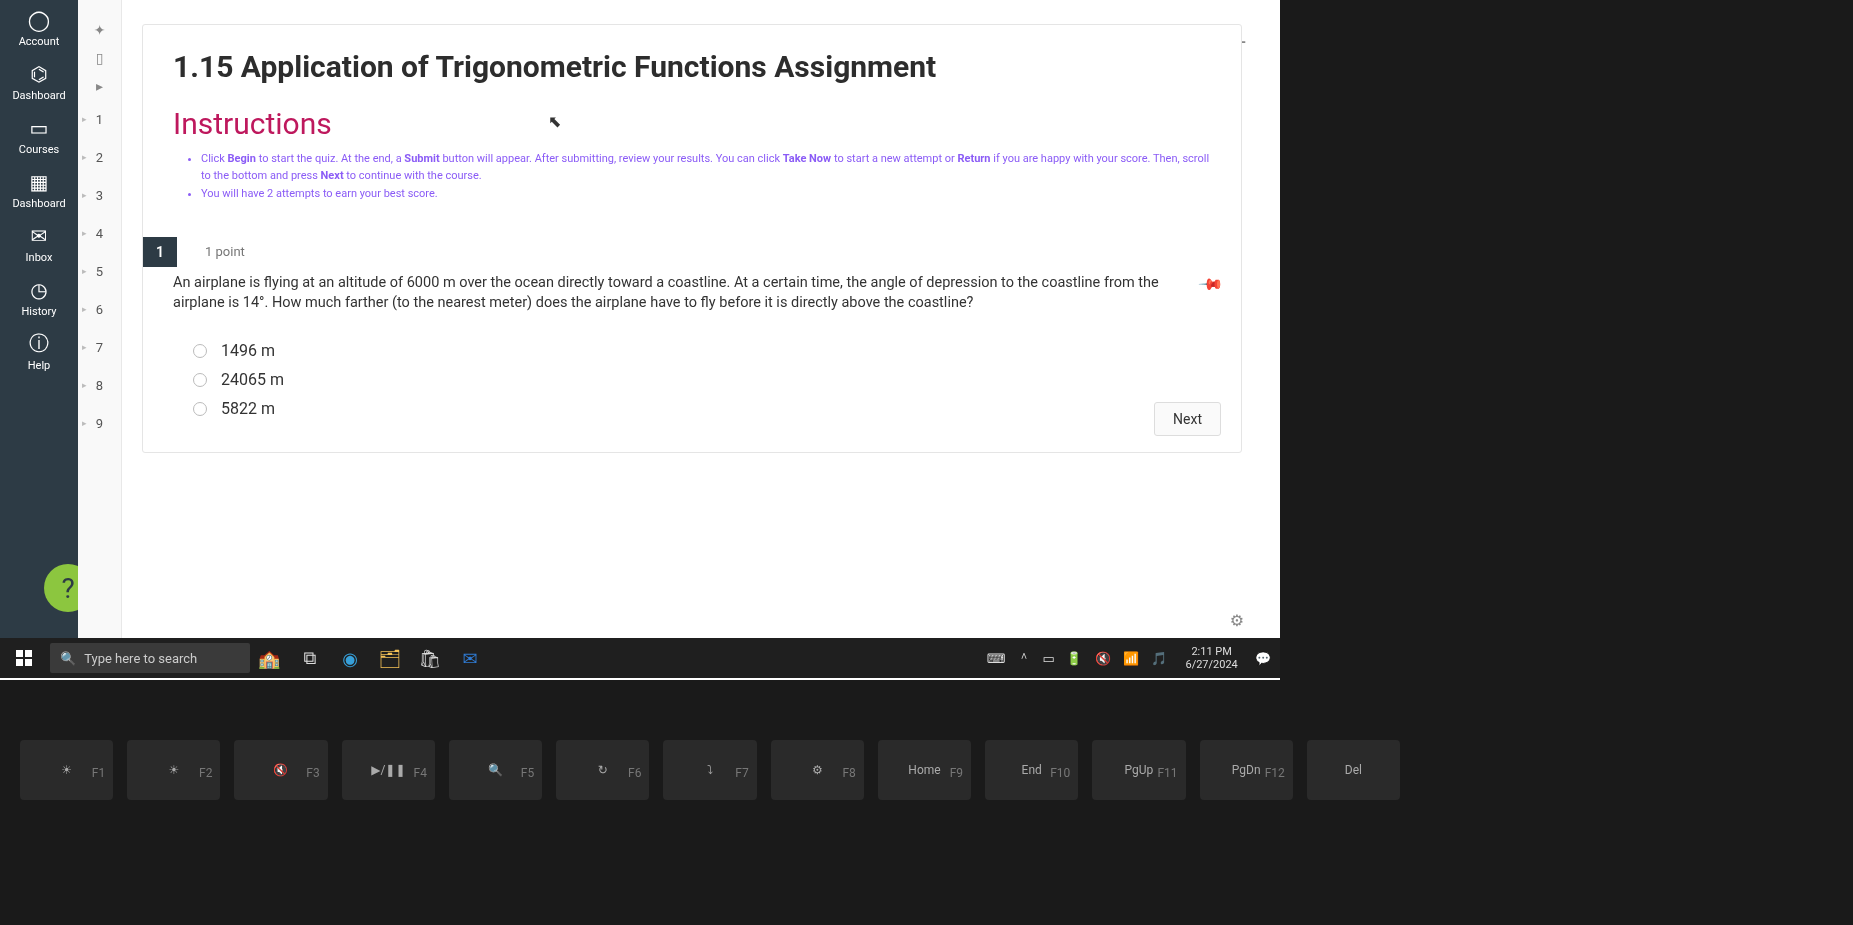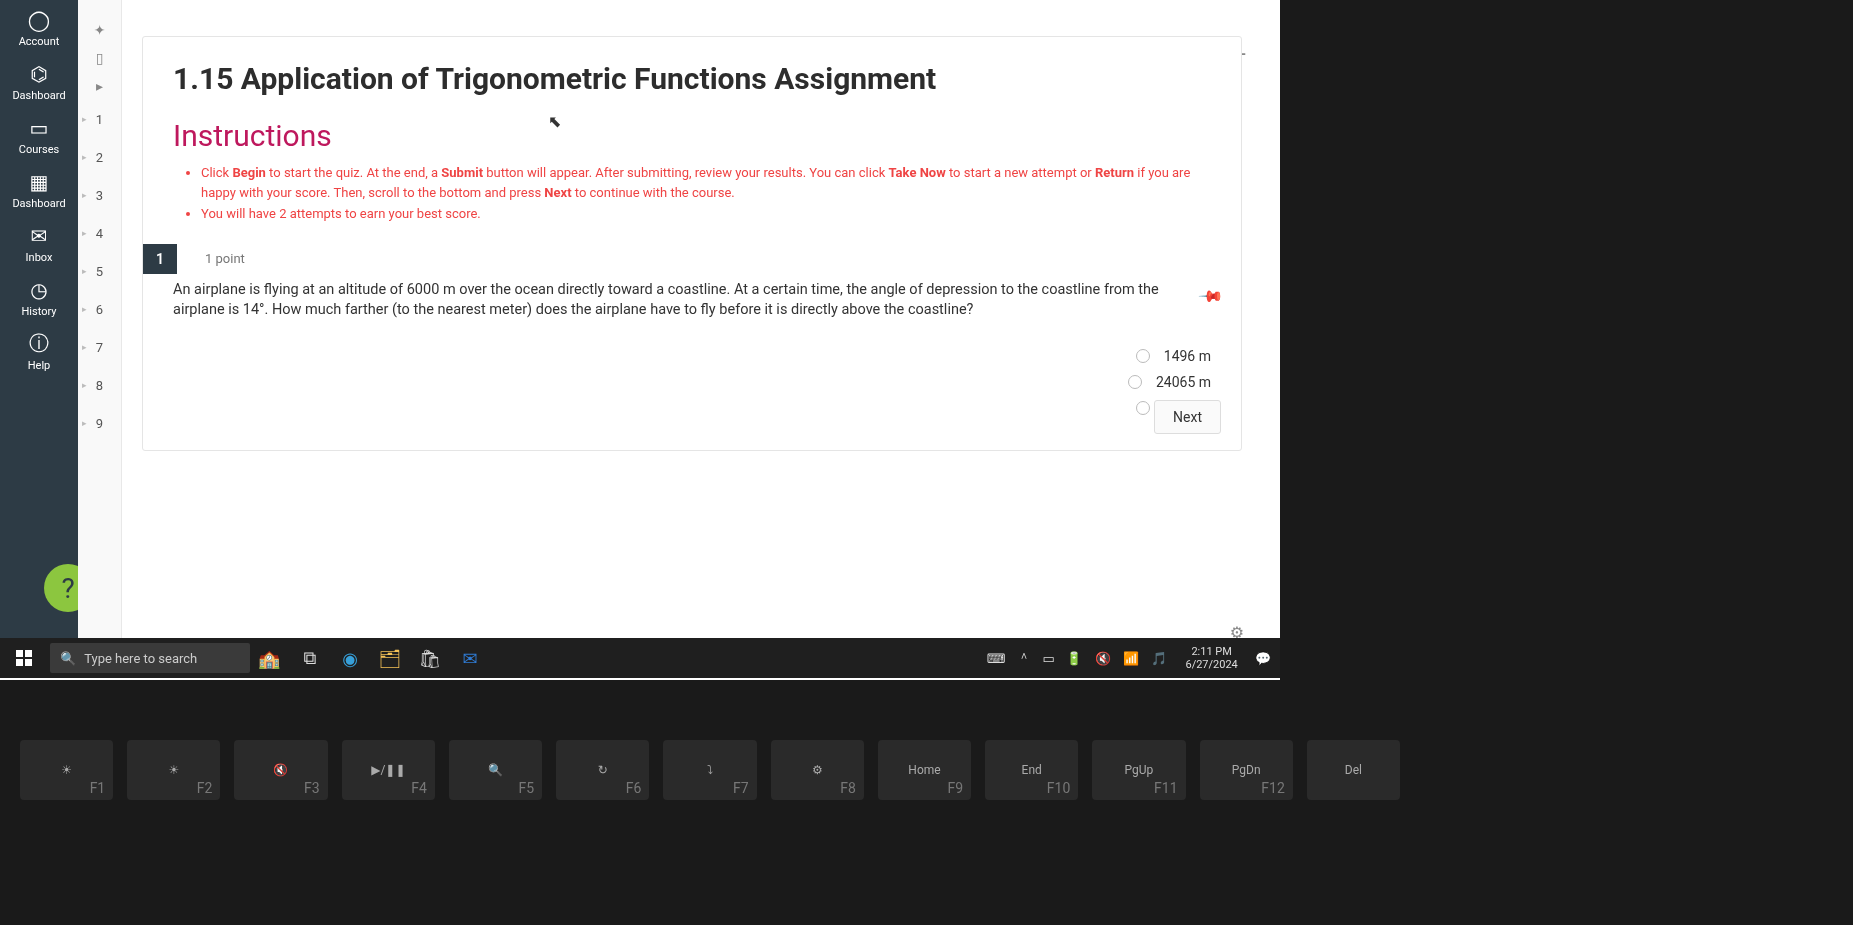--- a/index.html
+++ b/index.html
@@ -15,35 +15,35 @@
 .help-fab { position:absolute; left:44px; bottom:68px; width:48px; height:48px; border-radius:50%; background:#8cc63f; color:#2d3b45; font-size:28px; display:flex; align-items:center; justify-content:center; font-weight:400; }
 .collapse-nav { position:absolute; left:30px; bottom:20px; color:#2d3b45; font-size:18px; }
 
 
 .qnav { position:absolute; left:78px; top:0; width:44px; height:638px; background:#f9f9f9; border-right:1px solid #e8e8e8; padding-top:16px; }
 .qnav .qitem { height:38px; display:flex; align-items:center; justify-content:center; color:#555; font-size:13px; cursor:pointer; position:relative; }
 .qnav .qitem .chev { position:absolute; left:4px; color:#bbb; font-size:9px; }
 .qnav .topicon { height:28px; display:flex; align-items:center; justify-content:center; color:#888; font-size:14px; }
 
 
-.main { position:absolute; left:122px; top:12px; width:1140px; height:638px; background:#fff; padding:24px 20px; }
+.main { position:absolute; left:122px; top:0; width:1140px; height:638px; background:#fff; padding:24px 20px; }
 .card { background:#fff; border:1px solid #e5e5e5; border-radius:3px; padding:24px 30px; position:relative; }
 .title { font-size:30px; font-weight:700; color:#2d2d2d; margin-bottom:22px; }
 .instructions-h { font-size:30px; font-weight:400; color:#be185d; margin-bottom:10px; }
-.instructions-list { margin-left:28px; color:#ef4444; font-size:13px; line-height:1.5; margin-bottom:20px; }
+.instructions-list { margin-left:28px; color:#8b5cf6; font-size:11px; line-height:1.5; margin-bottom:34px; }
 .instructions-list li { margin-bottom:2px; }
 .instructions-list b { font-weight:700; }
 
 .qheader { display:flex; align-items:center; margin-bottom:6px; margin-left:-30px; }
 .qnum { background:#2d3b45; color:#fff; width:34px; height:30px; display:flex; align-items:center; justify-content:center; font-size:14px; font-weight:600; }
 .qpts { margin-left:28px; color:#777; font-size:13px; }
 .pushpin { position:absolute; right:20px; top:250px; color:#888; font-size:16px; transform:rotate(45deg); }
 .qtext { color:#333; font-size:14.5px; line-height:1.4; margin-bottom:28px; }
 .options { margin-left:20px; }
-.option { display:flex; align-items:center; margin-bottom:10px; color:#333; font-size:14px;justify-content:flex-end; }
+.option { display:flex; align-items:center; margin-bottom:10px; color:#333; font-size:16px; }
 .option .radio { width:14px; height:14px; border:1.5px solid #bbb; border-radius:50%; margin-right:14px; }
 
 .next-btn { position:absolute; right:20px; bottom:16px; padding:8px 18px; border:1px solid #ddd; background:#fafafa; color:#333; font-size:14px; border-radius:3px; cursor:pointer; }
 .addtab { position:absolute; right:16px; top:30px; color:#888; font-size:20px; }
 .gear { position:absolute; right:18px; bottom:8px; color:#888; font-size:16px; }
 
 
 .taskbar { position:absolute; left:0; top:638px; width:1280px; height:40px; background:#1f1f1f; display:flex; align-items:center; color:#ddd; }
 .taskbar .start { width:48px; height:40px; display:flex; align-items:center; justify-content:center; }
 .taskbar .win { width:16px; height:16px; display:grid; grid-template-columns:1fr 1fr; grid-template-rows:1fr 1fr; gap:1.5px; }
@@ -51,21 +51,21 @@
 .taskbar .search { width:200px; height:30px; background:#3a3a3a; display:flex; align-items:center; padding:0 10px; font-size:13px; color:#ccc; border-radius:2px; margin-left:2px; }
 .taskbar .search .sicon { margin-right:8px; }
 .taskbar .tbicon { width:40px; height:40px; display:flex; align-items:center; justify-content:center; font-size:18px; }
 .taskbar .spacer { flex:1; }
 .taskbar .tray { display:flex; align-items:center; gap:12px; padding-right:8px; font-size:13px; }
 .taskbar .clock { text-align:center; font-size:11px; line-height:1.2; padding:0 6px; }
 
 
 .kbrow { position:absolute; left:20px; top:740px; width:1380px; height:60px; display:flex; gap:14px; }
 .key { flex:1; background:#2a2a2a; border-radius:4px; color:#aaa; font-size:12px; display:flex; flex-direction:column; align-items:center; justify-content:center; position:relative; }
-.key .sub { font-size:14px; color:#777; position:absolute; bottom:4px; right:8px; }
+.key .sub { font-size:12px; color:#777; position:absolute; bottom:20px; right:8px; }
 .cursor { position:absolute; left:548px; top:112px; font-size:16px; color:#333; pointer-events:none; }
 </style>
 </head>
 <body>
 
 <div class="screen">
 
   <div class="global-nav">
     <div class="item">
         <span class="icon">◯</span>

